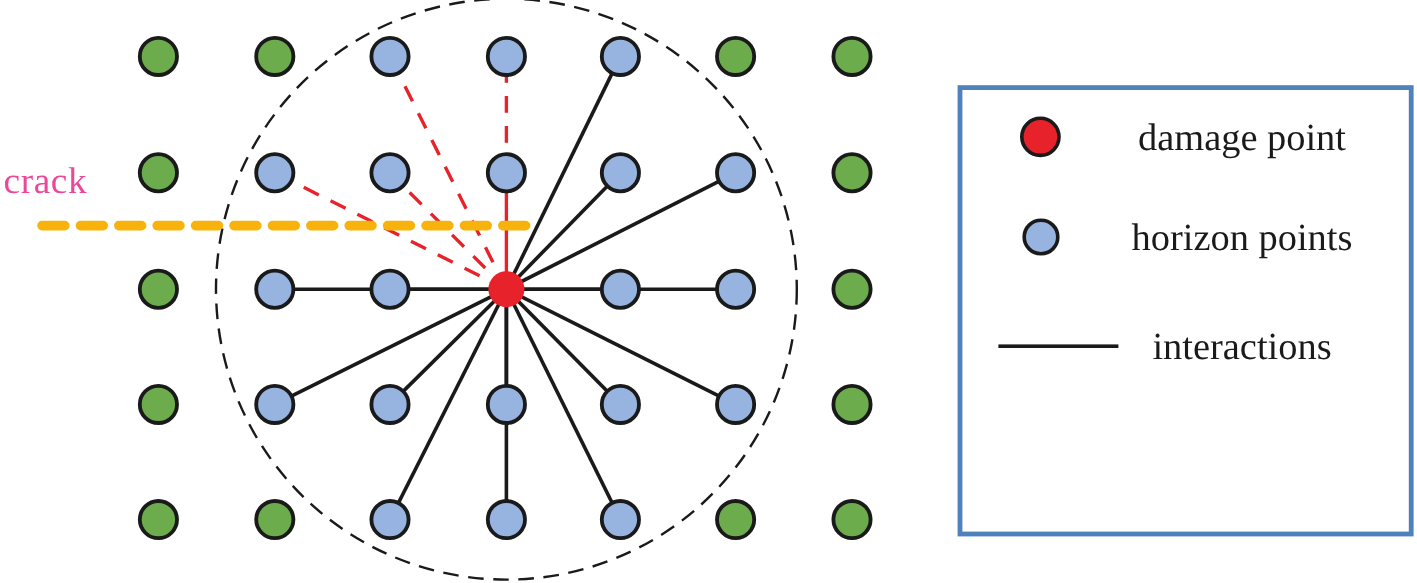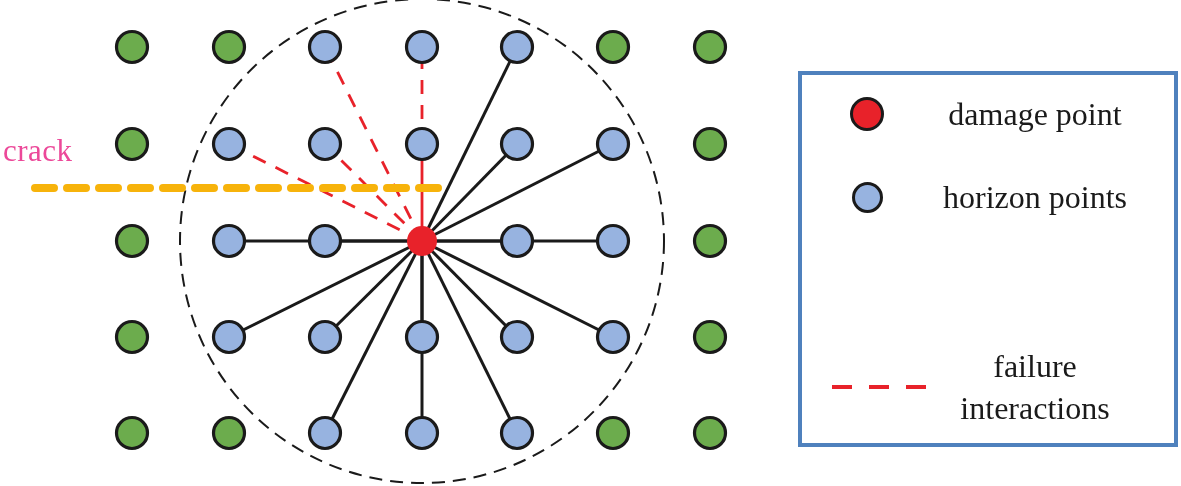--- a/index.html
+++ b/index.html
@@ -105,21 +105,21 @@
         <div class="dot dot-red"></div>
       </div>
       <div class="lg-label">damage point</div>
     </div>
     <div class="lg-row lg-row-2">
       <div class="lg-marker-box">
         <div class="dot dot-blue"></div>
       </div>
       <div class="lg-label">horizon points</div>
     </div>
-    <div class="lg-row lg-row-4">
+    <div class="lg-row lg-row-3">
       <div class="lg-marker-box">
-        <div class="swatch-dashed"></div>
+        <div class="swatch-solid"></div>
       </div>
-      <div class="lg-label">failure interactions</div>
+      <div class="lg-label">interactions</div>
     </div>
   </div>
 
 </div>
 
 </body></html>

